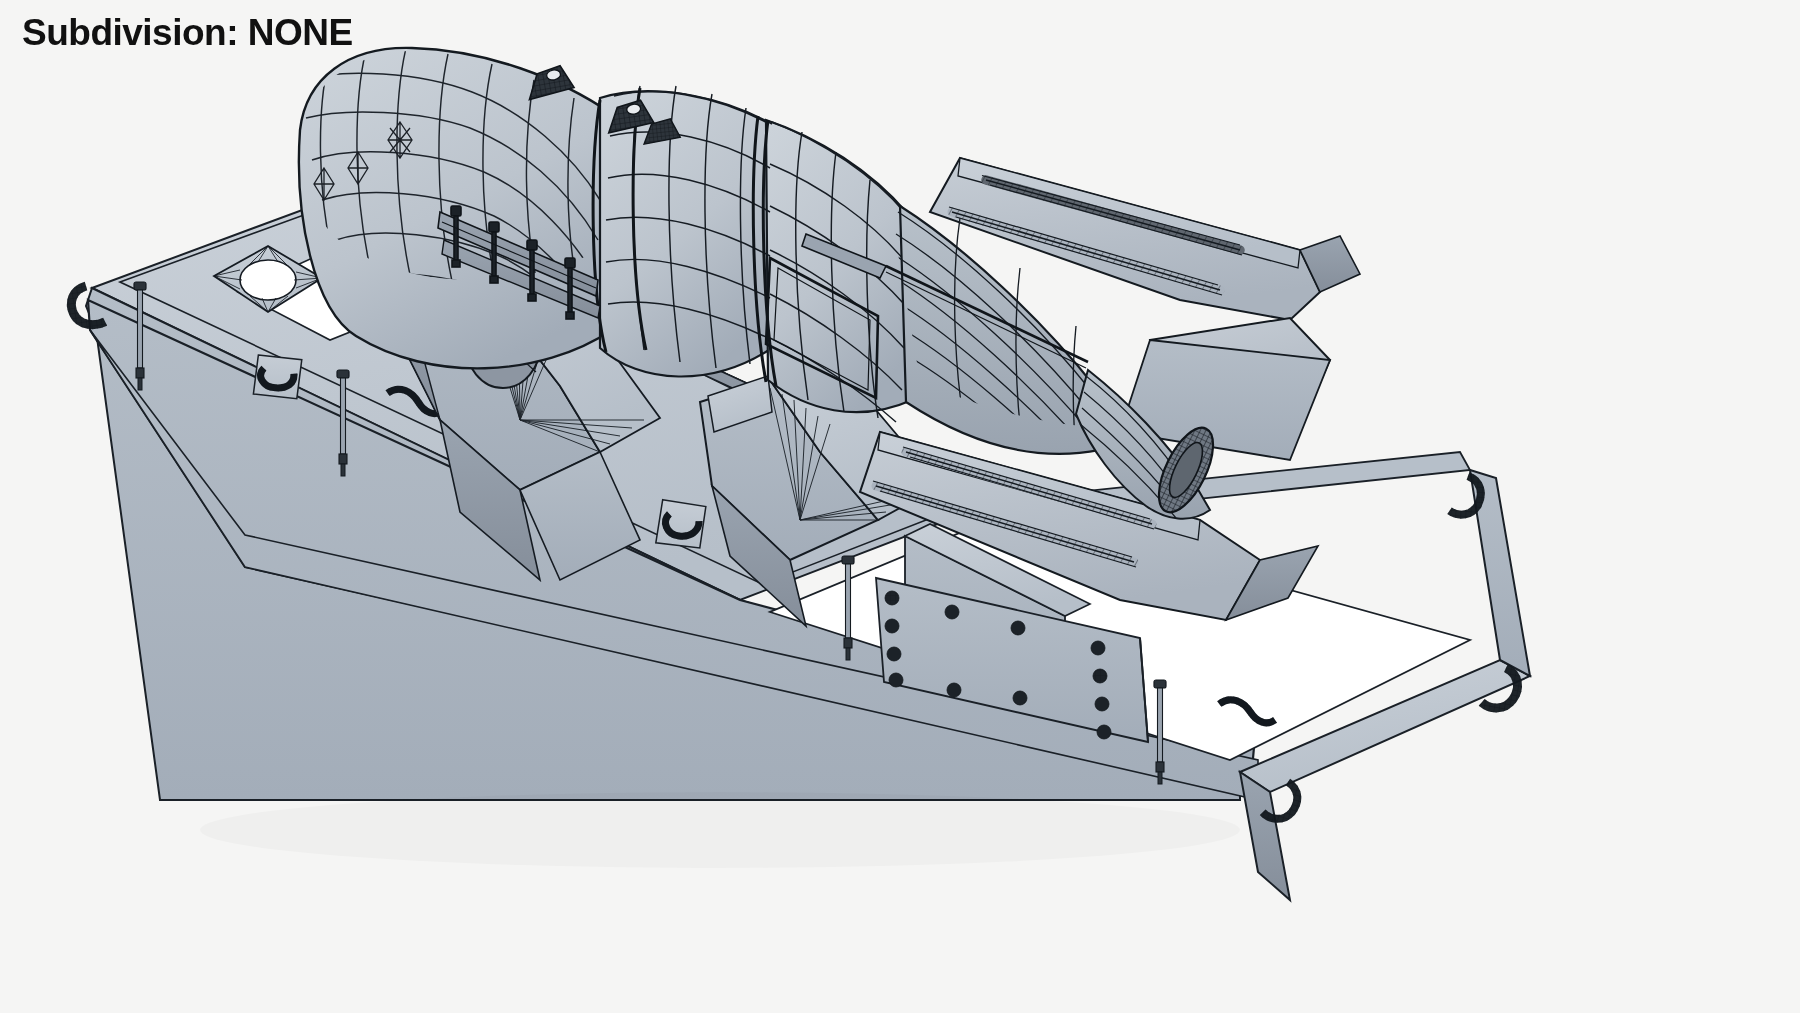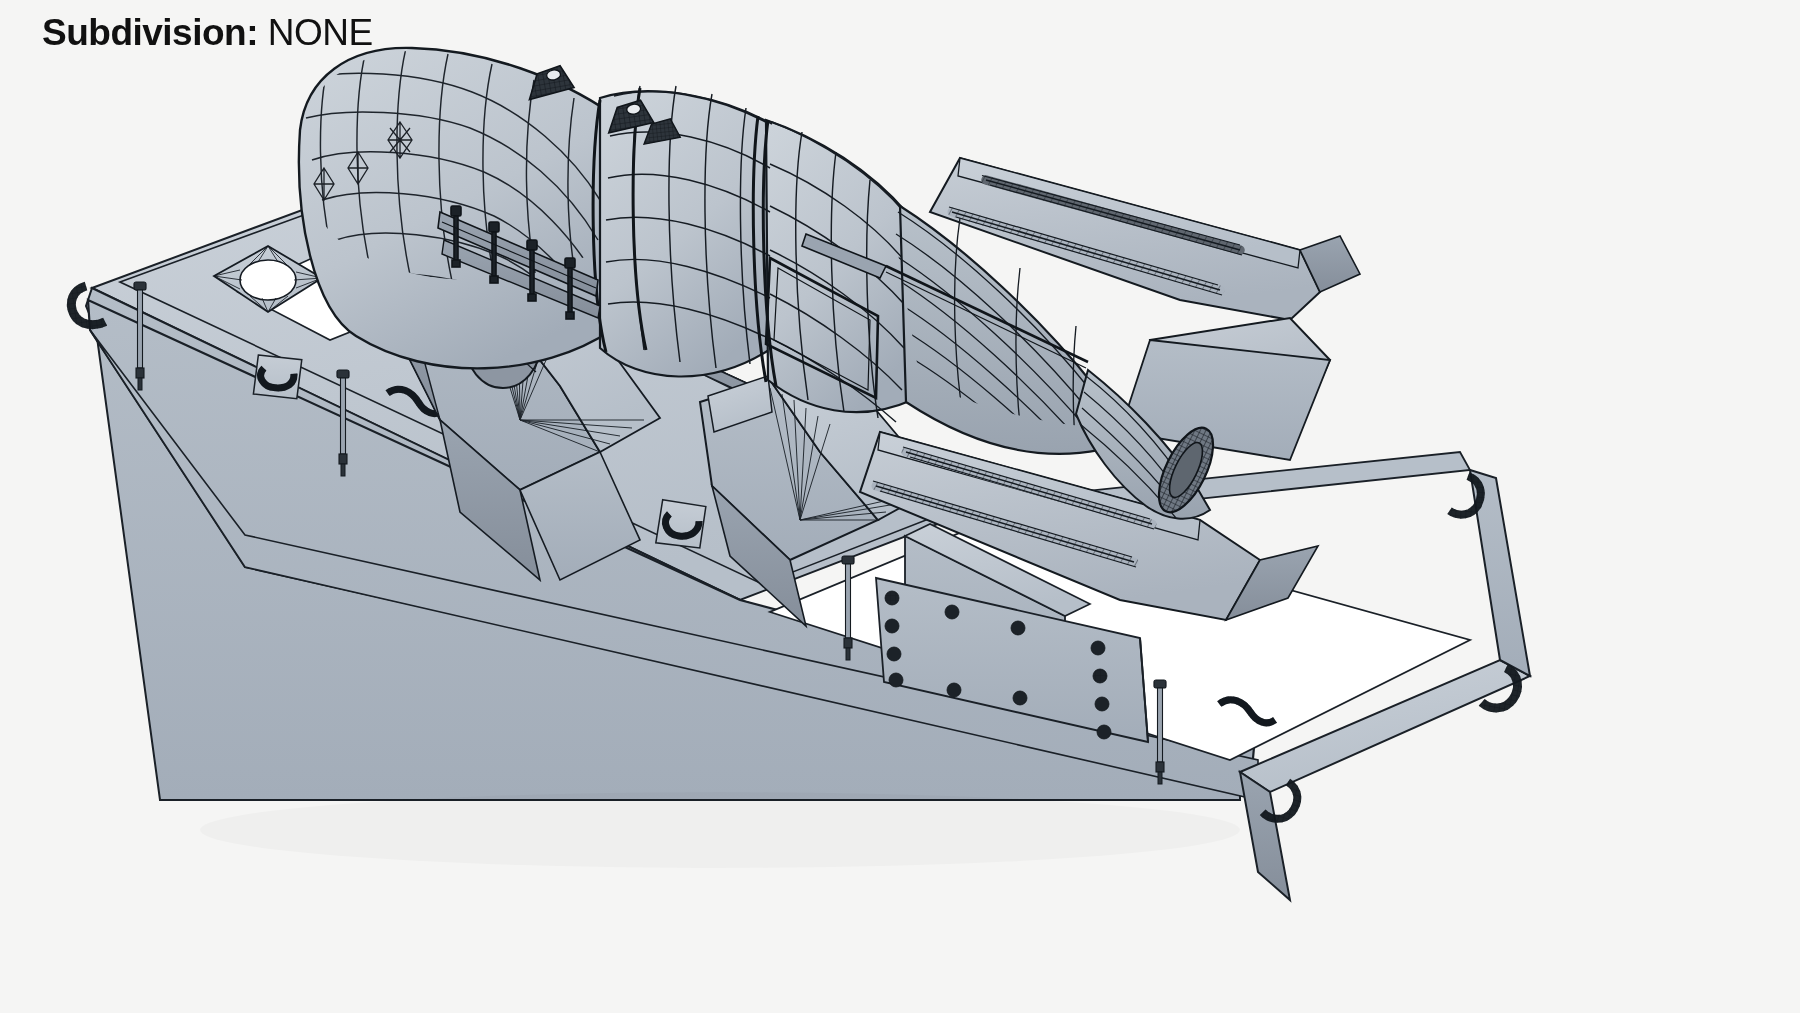--- a/index.html
+++ b/index.html
@@ -29,22 +29,22 @@
     top: 14px;
     font-family: "Liberation Sans", sans-serif;
     font-size: 37px;
     font-weight: bold;
     letter-spacing: -0.5px;
     color: #111111;
     white-space: nowrap;
     line-height: 1.05;
     user-select: none;
   }
-  #hud-label .hud-key { font-weight: bold; margin-left: 20px; }
-  #hud-label .hud-val { font-weight: normal; }
+  #hud-label .hud-key { font-weight: bold; }
+  #hud-label .hud-val { font-weight: bold; }
 </style>
 </head>
 <body>
 
 <div id="stage" style="background: rgb(245, 245, 244);">
 
   <svg id="viewport-svg" viewBox="0 0 1800 1013" shape-rendering="geometricPrecision">
     <defs>
 
       <linearGradient id="gTop" x1="0" y1="0" x2="0.4" y2="1">

